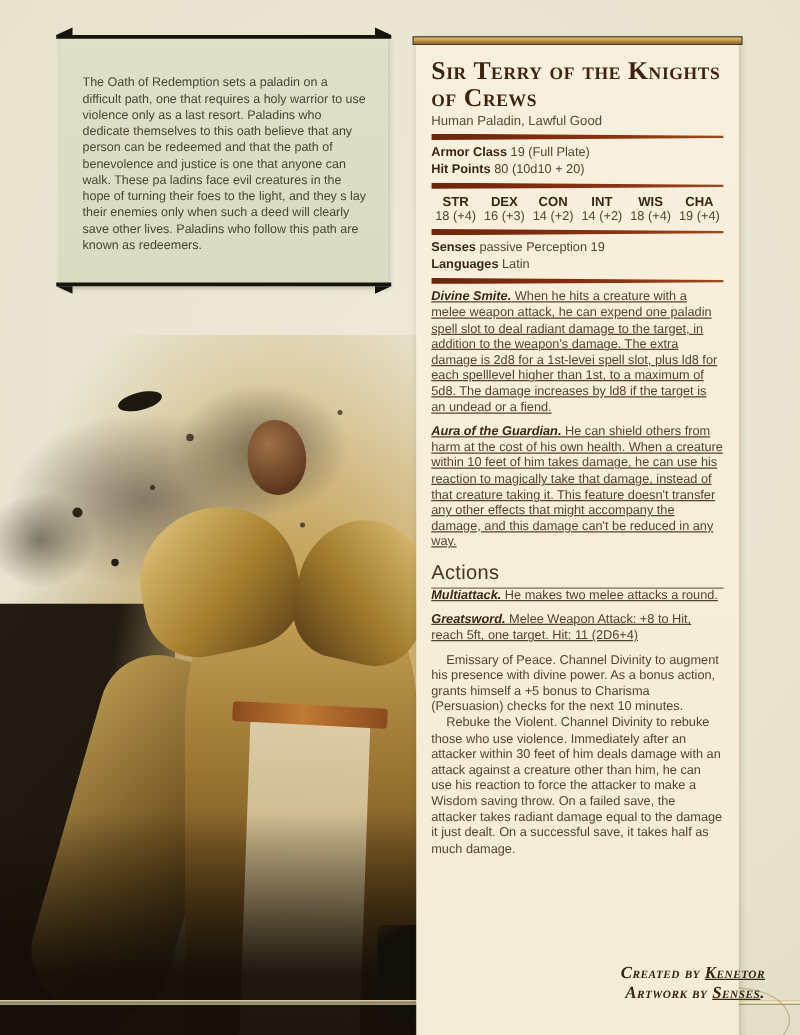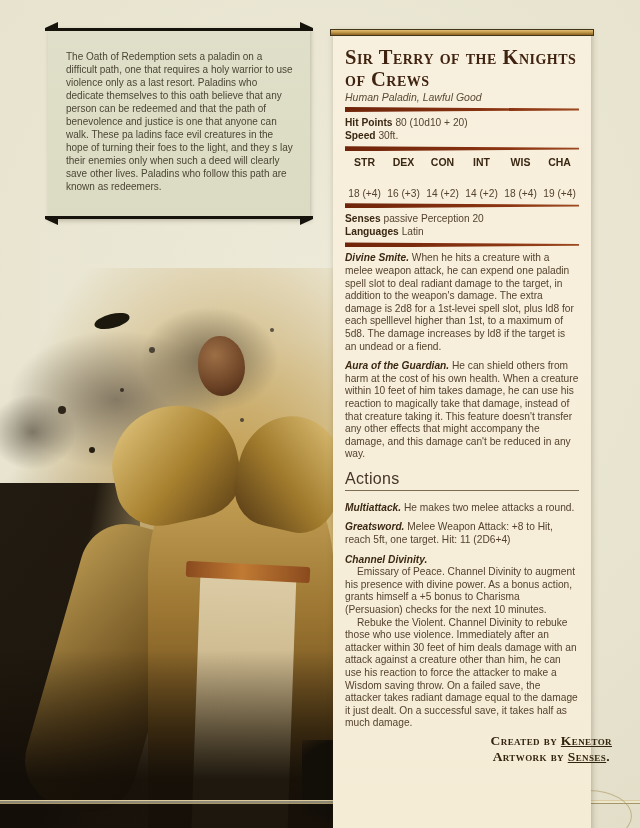--- a/index.html
+++ b/index.html
@@ -76,32 +76,32 @@
   .bottom-rule{
     position:absolute; left:0; top:800px; width:640px; height:4px;
     border-top:1px solid #d9cb9d; border-bottom:1px solid #a69669;
     background:rgba(244,236,210,.55);
   }
   .flourish{
     position:absolute; right:8px; top:790px; width:86px; height:52px;
     border:1px solid rgba(172,152,102,.6); border-radius:50%;
   }
   .credits{
-    position:absolute; right:28px; top:733px; text-align:center;
+    position:absolute; right:28px; top:770px; text-align:right;
     font-family:"Liberation Serif", serif; font-variant:small-caps; font-weight:bold;
-    font-size:13.5px; line-height:15.5px; color:#33250f; letter-spacing:.4px;
+    font-size:13.5px; line-height:15.5px; color:#33250f; letter-spacing:.4px;font-style:italic;
   }
   .credits a{ color:#33250f; text-decoration:underline; cursor:pointer; }
 
   
   .note{
     position:absolute; left:48px; top:28px; width:262px;
     background:linear-gradient(180deg,#e0dfc9,#dbdac2);
     box-shadow:1px 2px 4px rgba(60,55,30,.25);
-    padding:22px 16px 26px 18px;
+    padding:32px 16px 26px 18px;
   }
   .note-text{ font-size:10px; line-height:13px; color:#4b4634; }
   .note-bar{ position:absolute; left:-3px; right:-3px; height:3px; background:#15130c; }
   .note-bar.top{ top:0; }
   .note-bar.bot{ bottom:0; }
   .note-bar .tri{ position:absolute; width:0; height:0; border-style:solid; }
   .note-bar.top .tri.l{ left:0; top:-6px; border-width:0 0 6px 13px; border-color:transparent transparent #15130c transparent; }
   .note-bar.top .tri.r{ right:0; top:-6px; border-width:0 13px 6px 0; border-color:transparent transparent #15130c transparent; }
   .note-bar.bot .tri.l{ left:0; bottom:-6px; border-width:6px 0 0 13px; border-color:#15130c transparent transparent transparent; }
   .note-bar.bot .tri.r{ right:0; bottom:-6px; border-width:6px 13px 0 0; border-color:#15130c transparent transparent transparent; }
@@ -119,39 +119,39 @@
   }
   .gold-bar.top{ top:-1px; }
   .gold-bar.bot{ bottom:-1px; }
   .sb-inner{ position:absolute; left:0; top:6px; right:0; bottom:6px; padding:8px 12px 0 12px; overflow:hidden; }
 
   h1.sb-title{
     font-family:"Liberation Serif", serif; font-variant:small-caps; font-weight:bold;
     font-size:20.5px; line-height:22px; letter-spacing:.5px; color:#3f2310;
     margin-top:2px;
   }
-  .sb-subtitle{ font-style:italic; font-size:10.5px; color:#5a4a33; margin:1px 0 4px; }
+  .sb-subtitle{ font-size:10.5px; color:#5a4a33; margin:1px 0 4px; }
   .taper{
     height:5px; margin:4px 0 5px;
     background:linear-gradient(90deg,#6f2409, #8c3512 70%, #9c4a22);
     clip-path:polygon(0 0, 100% 32%, 100% 68%, 0 100%);
   }
   .sb{ font-size:10.2px; line-height:12.6px; color:#54432e; }
   .attr b, .det b{ color:#3a2813; font-weight:bold; }
   .abilities{ display:flex; text-align:center; margin:5px 0 4px; }
   .ab{ flex:1; }
-  .ab-n{ font-weight:bold; font-size:10.5px; color:#3a2813; margin-bottom:20px; }
+  .ab-n{ font-weight:bold; font-size:10.5px; color:#3a2813; margin-bottom:0; }
   .ab-v{ font-size:10.2px; color:#54432e; white-space:nowrap; }
-  .trait{ margin:0 0 7px; }
+  .trait{ margin:0 0 7px;text-decoration:underline; }
   .run-name{ font-weight:bold; font-style:italic; color:#3a2813; }
   .sub-ind{ text-indent:12px; }
   h2.actions{
     font-family:"Liberation Sans", sans-serif; font-weight:normal;
     font-size:16px; color:#463526; letter-spacing:.3px;
-    border-bottom:1px solid #7d6d52; padding-bottom:2px; margin:9px 0 11px;
+    border-bottom:1px solid #7d6d52; padding-bottom:2px; margin:9px 0 0;
   }
 </style>
 </head>
 <body>
 
 <div class="page">
 
   <div class="art">
     <div class="haze"></div>
     <div class="splat-gray"></div>
@@ -184,22 +184,22 @@
   </aside>
 
   <section class="statblock">
     <div class="gold-bar top"></div>
     <div class="sb-inner">
       <h1 class="sb-title">Sir Terry of the Knights of Crews</h1>
       <div class="sb-subtitle">Human Paladin, Lawful Good</div>
 
       <div class="taper"></div>
 
+      <p class="sb attr"><b>Armor Class</b> <span>19 (Full Plate)</span></p>
       <p class="sb attr"><b>Hit Points</b> <span>80 (10d10 + 20)</span></p>
-      <p class="sb attr"><b>Speed</b> <span>30ft.</span></p>
 
       <div class="taper"></div>
 
       <div class="abilities">
         <div class="ab">
             <div class="ab-n">STR</div>
             <div class="ab-v">18 (+4)</div>
           </div>
         <div class="ab">
             <div class="ab-n">DEX</div>
@@ -218,34 +218,33 @@
             <div class="ab-v">18 (+4)</div>
           </div>
         <div class="ab">
             <div class="ab-n">CHA</div>
             <div class="ab-v">19 (+4)</div>
           </div>
       </div>
 
       <div class="taper"></div>
 
-      <p class="sb det"><b>Senses</b> <span>passive Perception 20</span></p>
+      <p class="sb det"><b>Senses</b> <span>passive Perception 19</span></p>
       <p class="sb det"><b>Languages</b> <span>Latin</span></p>
 
       <div class="taper"></div>
 
       <p class="sb trait"><span class="run-name">Divine Smite.</span> <span>When he hits a creature with a melee weapon attack, he can expend one paladin spell slot to deal radiant damage to the target, in addition to the weapon's damage. The extra damage is 2d8 for a 1st-levei spell slot, plus ld8 for each spelllevel higher than 1st, to a maximum of 5d8. The damage increases by ld8 if the target is an undead or a fiend.</span></p>
       <p class="sb trait"><span class="run-name">Aura of the Guardian.</span> <span>He can shield others from harm at the cost of his own health. When a creature within 10 feet of him takes damage, he can use his reaction to magically take that damage, instead of that creature taking it. This feature doesn't transfer any other effects that might accompany the damage, and this damage can't be reduced in any way.</span></p>
 
       <h2 class="actions">Actions</h2>
 
       <p class="sb trait"><span class="run-name">Multiattack.</span> <span>He makes two melee attacks a round.</span></p>
       <p class="sb trait"><span class="run-name">Greatsword.</span> <span>Melee Weapon Attack: +8 to Hit, reach 5ft, one target. Hit: 11 (2D6+4)</span></p>
 
-      <p class="sb"><span class="run-name">Channel Divinity.</span></p>
       <p class="sb sub-ind">Emissary of Peace. Channel Divinity to augment his presence with divine power. As a bonus action, grants himself a +5 bonus to Charisma (Persuasion) checks for the next 10 minutes.</p>
       <p class="sb sub-ind">Rebuke the Violent. Channel Divinity to rebuke those who use violence. Immediately after an attacker within 30 feet of him deals damage with an attack against a creature other than him, he can use his reaction to force the attacker to make a Wisdom saving throw. On a failed save, the attacker takes radiant damage equal to the damage it just dealt. On a successful save, it takes half as much damage.</p>
     </div>
     <div class="gold-bar bot"></div>
   </section>
 
   <div class="credits">
     <div><span>Created by </span><a>Kenetor</a></div>
     <div><span>Artwork by </span><a>Senses</a><span>.</span></div>
   </div>

